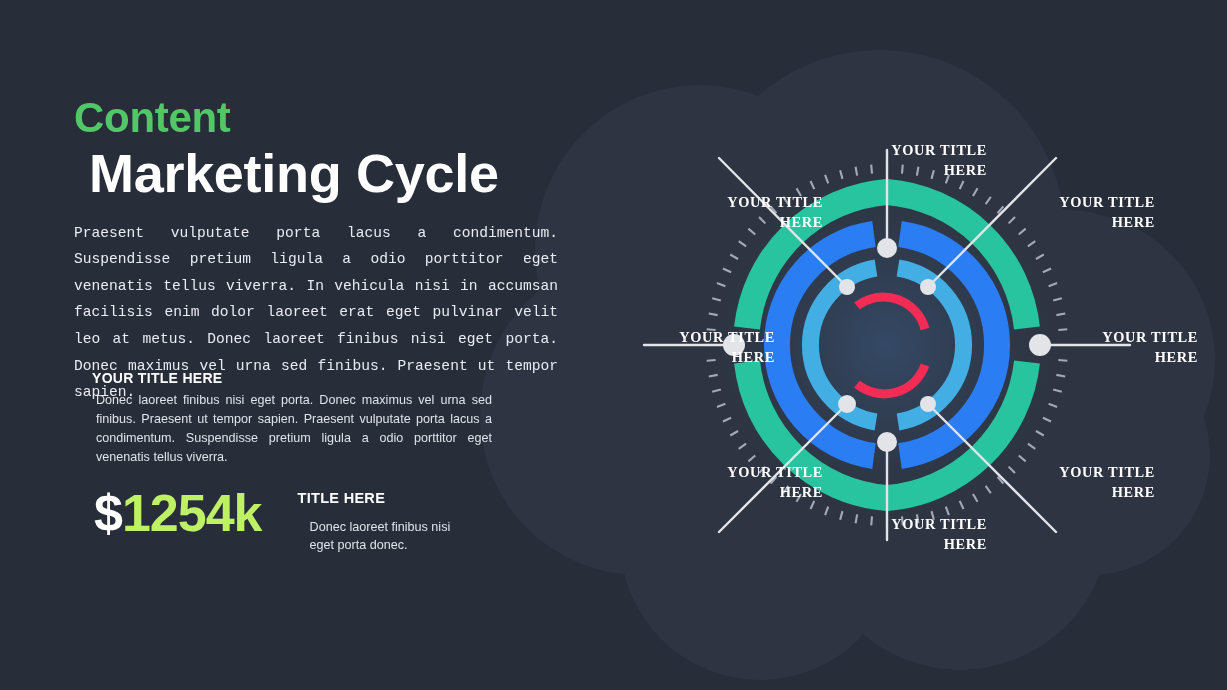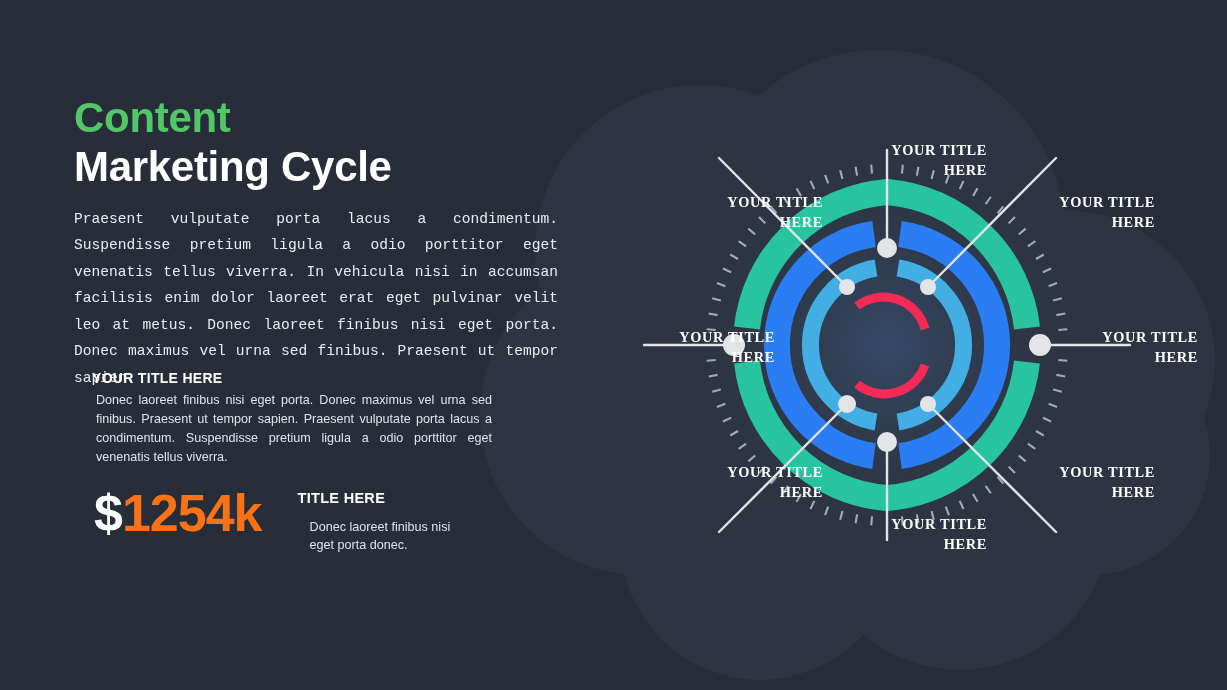--- a/index.html
+++ b/index.html
@@ -37,26 +37,26 @@
   }
   .title-accent {
     font-size: 42px;
     font-weight: bold;
     color: #52c767;
     line-height: 1.05;
     letter-spacing: -0.3px;
     margin: 0;
   }
   .title-main {
-    font-size: 42px;
+    font-size: 54px;
     font-weight: bold;
     color: #ffffff;
     line-height: 1.18;
     letter-spacing: -0.3px;
-    margin: 2px 0 0 0;
+    margin: 2px 0 0 15px;
   }
   .lead-para {
     margin: 14px 0 12px 0;
     width: 484px;
     font-size: 14.6px;
     line-height: 1.82;
     color: #e9ecf2;
     text-align: justify;
     font-family: Liberation Mono, monospace;
   }
@@ -92,21 +92,21 @@
     align-items: flex-start;
   }
   .stat-figure {
     font-size: 52px;
     font-weight: bold;
     line-height: 1;
     letter-spacing: -1px;
     white-space: nowrap;
   }
   .stat-currency { color: #ffffff; }
-  .stat-value { color: #f97316; text-align: center; }
+  .stat-value { color: #bef264; text-align: center; }
   .stat-text {
     margin-left: 36px;
     padding-top: 3px;
   }
   .stat-title {
     font-size: 14.5px;
     font-weight: bold;
     color: #ffffff;
     letter-spacing: 0.3px;
     margin: 0 0 12px 0;

